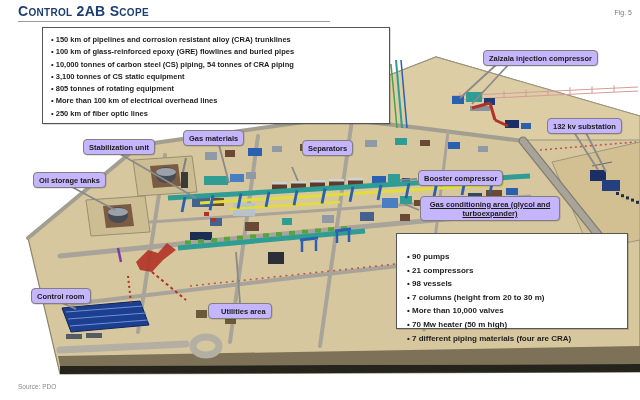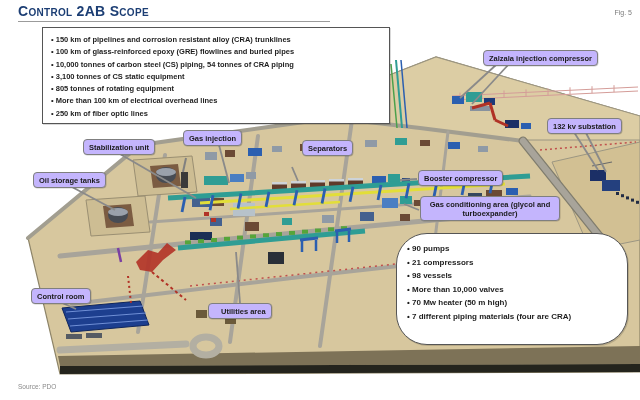--- a/index.html
+++ b/index.html
@@ -23,21 +23,21 @@
     position:absolute;background:#fff;border:1.4px solid #555;
     box-sizing:border-box;z-index:5;box-shadow:1px 1px 0 rgba(0,0,0,.15);
   }
   .callout-box ul{list-style:none;margin:0;padding:0;}
   .callout-box li{
     font-size:7.5px;font-weight:bold;color:#1d1d1d;
     line-height:12.3px;white-space:nowrap;padding-left:8px;text-indent:-8px;
   }
   .callout-box li::before{content:"• ";}
   .box-scope{left:42px;top:27px;width:348px;height:97px;padding:6px 8px;}
-  .box-equip{left:396px;top:233px;width:232px;height:112px;padding:8px 10px;border-radius:31px;}
+  .box-equip{left:396px;top:233px;width:232px;height:96px;padding:16px 10px;}
   .box-equip li{font-size:8px;line-height:13.6px;}
 
   .map-label{
     position:absolute;background:#c4b5fd;border:1px solid #7f7f7f;border-radius:4px;
     font-size:7.5px;font-weight:bold;color:#1a1a1a;padding:2.5px 5px;
     white-space:nowrap;z-index:4;box-shadow:0.5px 0.5px 0 rgba(0,0,0,.2);
   }
   .map-label.wide{white-space:normal;width:128px;text-align:center;}
 </style>
 </head>
@@ -259,28 +259,29 @@
       <li>More than 100 km of electrical overhead lines</li>
       <li>250 km of fiber optic lines</li>
     </ul>
 </div>
 
 <div class="callout-box box-equip">
   <ul>
       <li>90 pumps</li>
       <li>21 compressors</li>
       <li>98 vessels</li>
+      <li>7 columns (height from 20 to 30 m)</li>
       <li>More than 10,000 valves</li>
       <li>70 Mw heater (50 m high)</li>
       <li>7 different piping materials (four are CRA)</li>
     </ul>
 </div>
 
 <div class="map-label" style="left:483px;top:50px;">Zalzala injection compressor</div>
 <div class="map-label" style="left:547px;top:95px;margin-top:23px;">132 kv substation</div>
-<div class="map-label" style="left:183px;top:130px;">Gas injection</div>
+<div class="map-label" style="left:183px;top:130px;">Gas materials</div>
 <div class="map-label" style="left:83px;top:139px;">Stabilization unit</div>
 <div class="map-label" style="left:266px;top:140px;margin-left:36px;">Separators</div>
 <div class="map-label" style="left:33px;top:172px;text-align:right;">Oil storage tanks</div>
 <div class="map-label" style="left:418px;top:170px;text-align:center;">Booster compressor</div>
-<div class="map-label wide" style="left:420px;top:196px;">Gas conditioning area (glycol and turboexpander)</div>
+<div class="map-label wide" style="left:420px;top:196px;text-decoration:underline;">Gas conditioning area (glycol and turboexpander)</div>
 <div class="map-label" style="left:31px;top:288px;">Control room</div>
 <div class="map-label" style="left:208px;top:303px;padding-left:12px;">Utilities area</div>
 
 </body></html>

